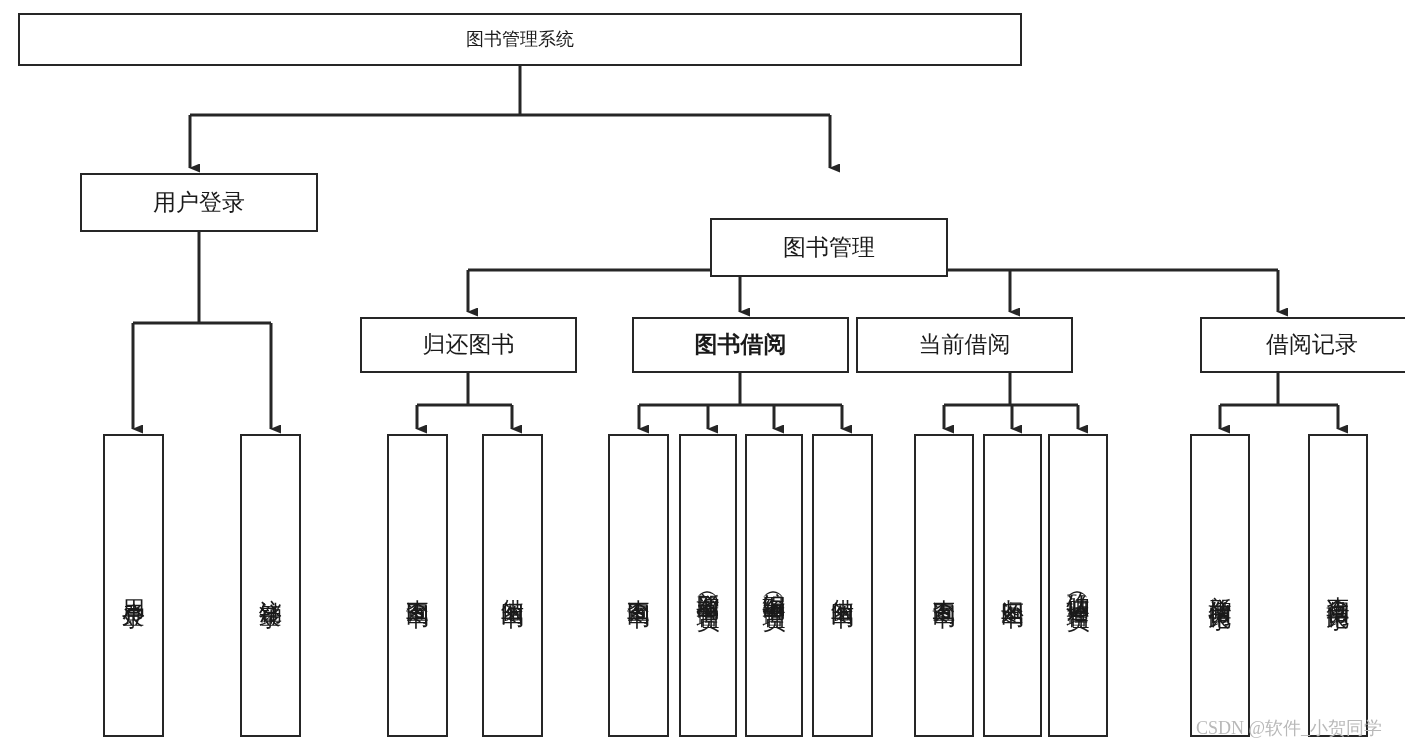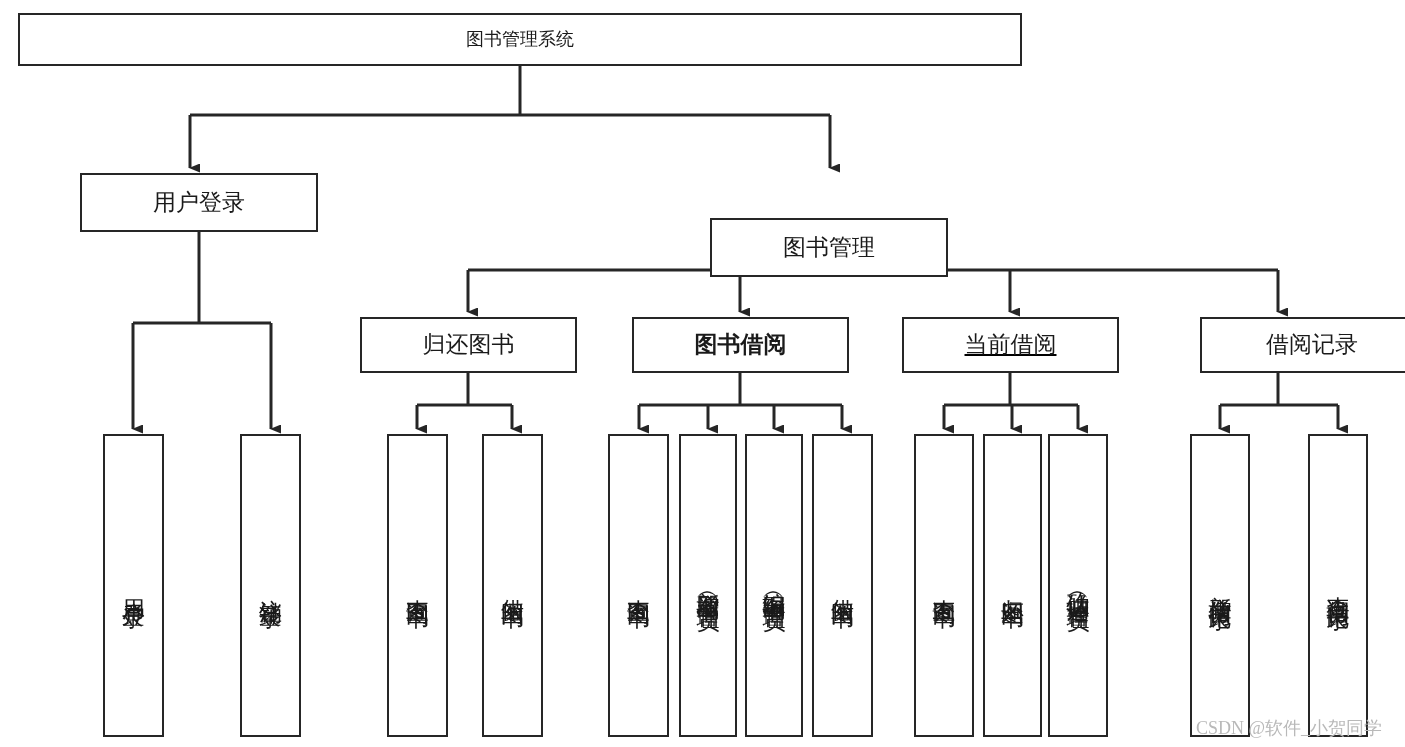--- a/index.html
+++ b/index.html
@@ -142,21 +142,21 @@
   </div>
 
   <div class="node-box node-mid" style="left:360px; top:317px; width:217px; height:56px;">
     <span class="node-label">归还图书</span>
   </div>
 
   <div class="node-box node-mid" style="left:632px; top:317px; width:217px; height:56px;font-weight:bold;">
     <span class="node-label">图书借阅</span>
   </div>
 
-  <div class="node-box node-mid" style="left:902px; top:317px; width:217px; height:56px;text-decoration:underline;">
+  <div class="node-box node-mid" style="left:856px; top:317px; width:217px; height:56px;">
     <span class="node-label">当前借阅</span>
   </div>
 
   <div class="node-box node-mid" style="left:1152px; top:317px; width:224px; height:56px;margin-left:48px;">
     <span class="node-label">借阅记录</span>
   </div>
 
   <div class="node-box node-leaf" style="left:103px; top:434px; width:61px; height:303px;">
     <span class="node-label">用户登录</span>
   </div>

